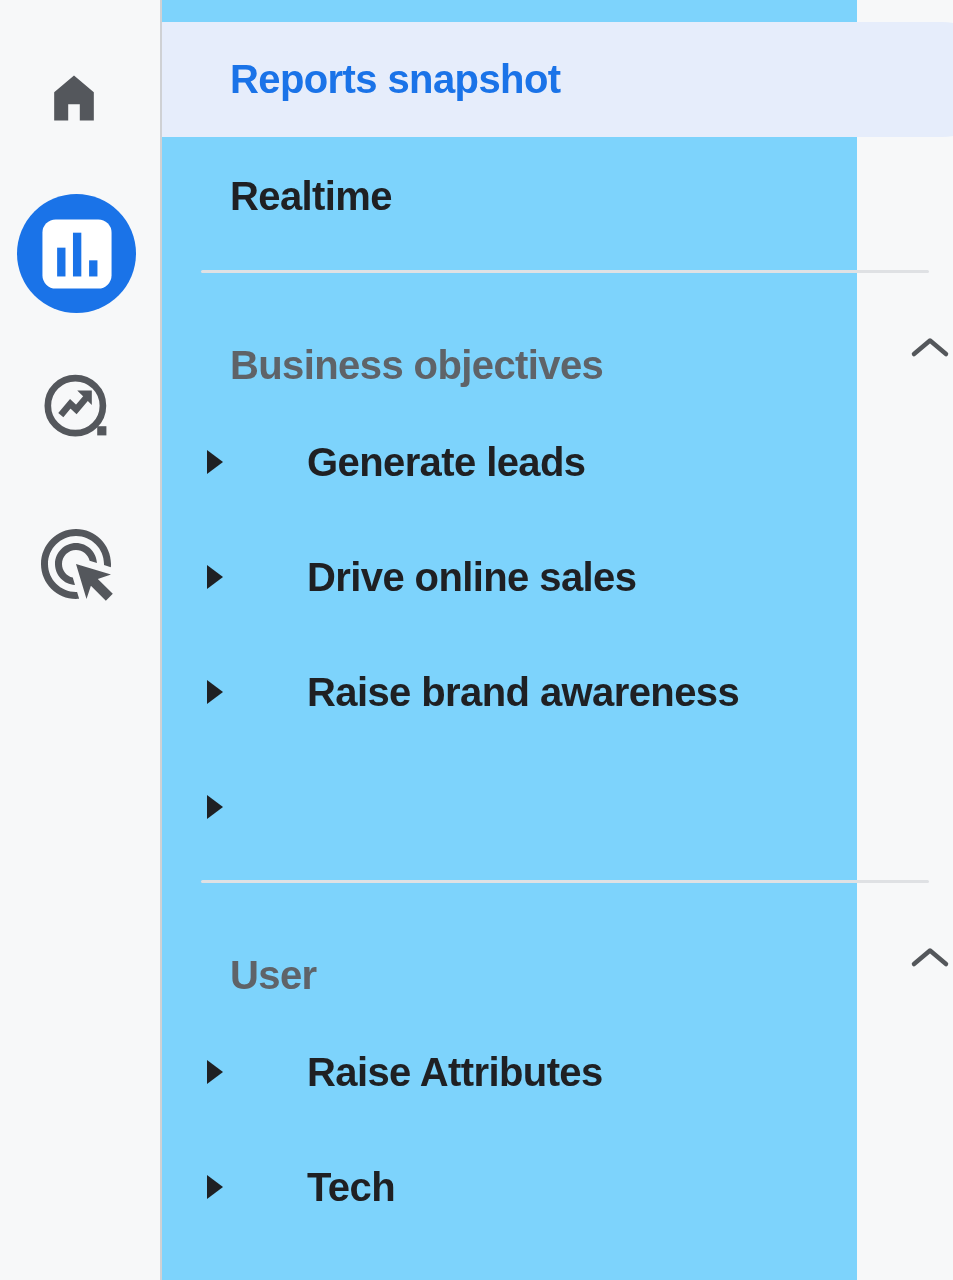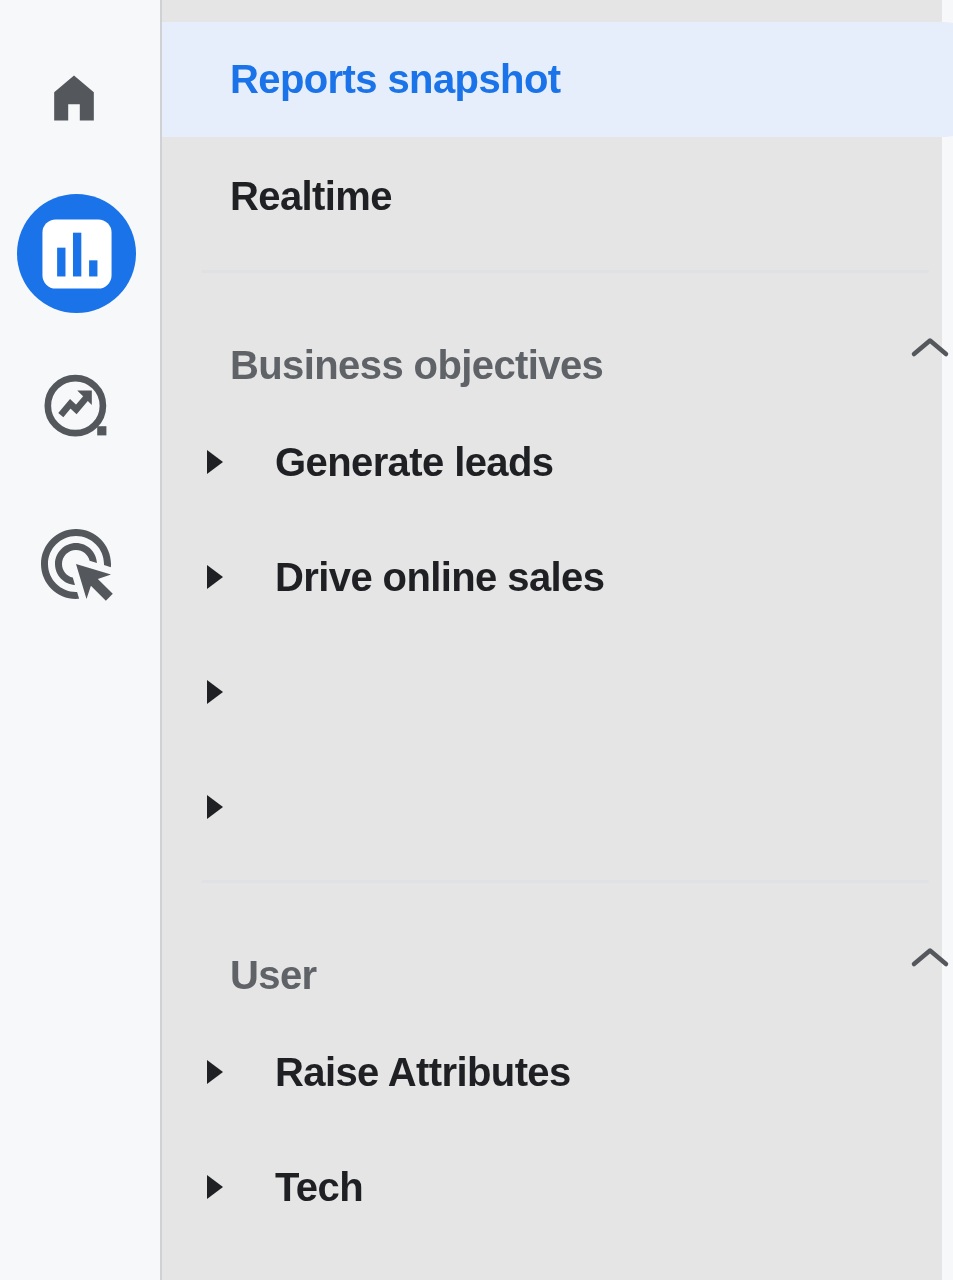--- a/index.html
+++ b/index.html
@@ -20,42 +20,42 @@
     position:absolute;left:160px;top:0;width:2px;height:1280px;
     background:#cfd1d4;
   }
   .reports-circle{
     width:119px;height:119px;border-radius:50%;
     background:#1a73e8;
     display:flex;align-items:center;justify-content:center;
   }
   
   .drawer{
-    position:absolute;left:162px;top:0;width:780px;height:1280px;
-    background:#e5e5e5;
+    position:absolute;left:162px;top:0;width:695px;height:1280px;
+    background:#7dd3fc;
   }
   .row{
     position:absolute;left:0;width:770px;height:115px;
     display:flex;align-items:center;
     cursor:pointer;
   }
   .row .lbl{
     font-size:40px;font-weight:700;letter-spacing:-0.6px;
     white-space:nowrap;
   }
   .pill{
     background:#e6edfb;
     border-radius:6px 999px 999px 6px;
   }
   .pad-head{padding-left:68px;}
   .blue{color:#1a73e8;}
   .dark{color:#1f2023;text-align:center;}
   .gray{color:#5f6368;font-weight:700;margin-top:36px;}
   .sub{padding-left:45px;}
-  .sub .lbl{margin-left:52px;}
+  .sub .lbl{margin-left:84px;}
   .tri{
     width:0;height:0;display:inline-block;
     border-left:16px solid #1f2023;
     border-top:12px solid transparent;
     border-bottom:12px solid transparent;
   }
   .chev{position:absolute;right:50px;top:50%;margin-top:-11px;}
   .hdivider{
     position:absolute;left:39px;width:728px;height:3px;
     background:#dfe1e4;border-radius:2px;
@@ -126,20 +126,21 @@
     <span class="lbl dark">Generate leads</span>
   </div>
 
   <div class="row sub" style="top:520px;height:114px;">
     <span class="tri"></span>
     <span class="lbl dark">Drive online sales</span>
   </div>
 
   <div class="row sub" style="top:635px;height:114px;">
     <span class="tri"></span>
+    <span class="lbl dark">Raise brand awareness</span>
   </div>
 
   <div class="row sub" style="top:750px;height:114px;">
     <span class="tri"></span>
   </div>
 
   <div class="hdivider" style="top:880px;"></div>
 
   <div class="row pad-head" style="top:900px;height:114px;">
     <span class="lbl gray">User</span>

